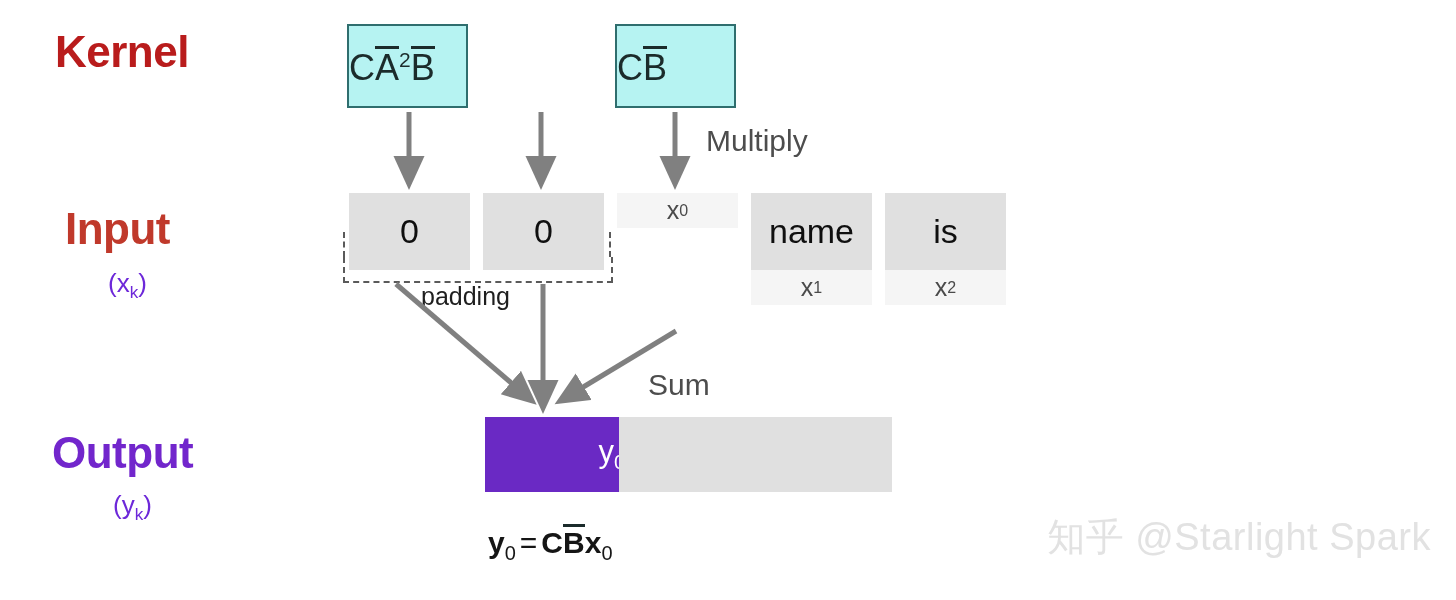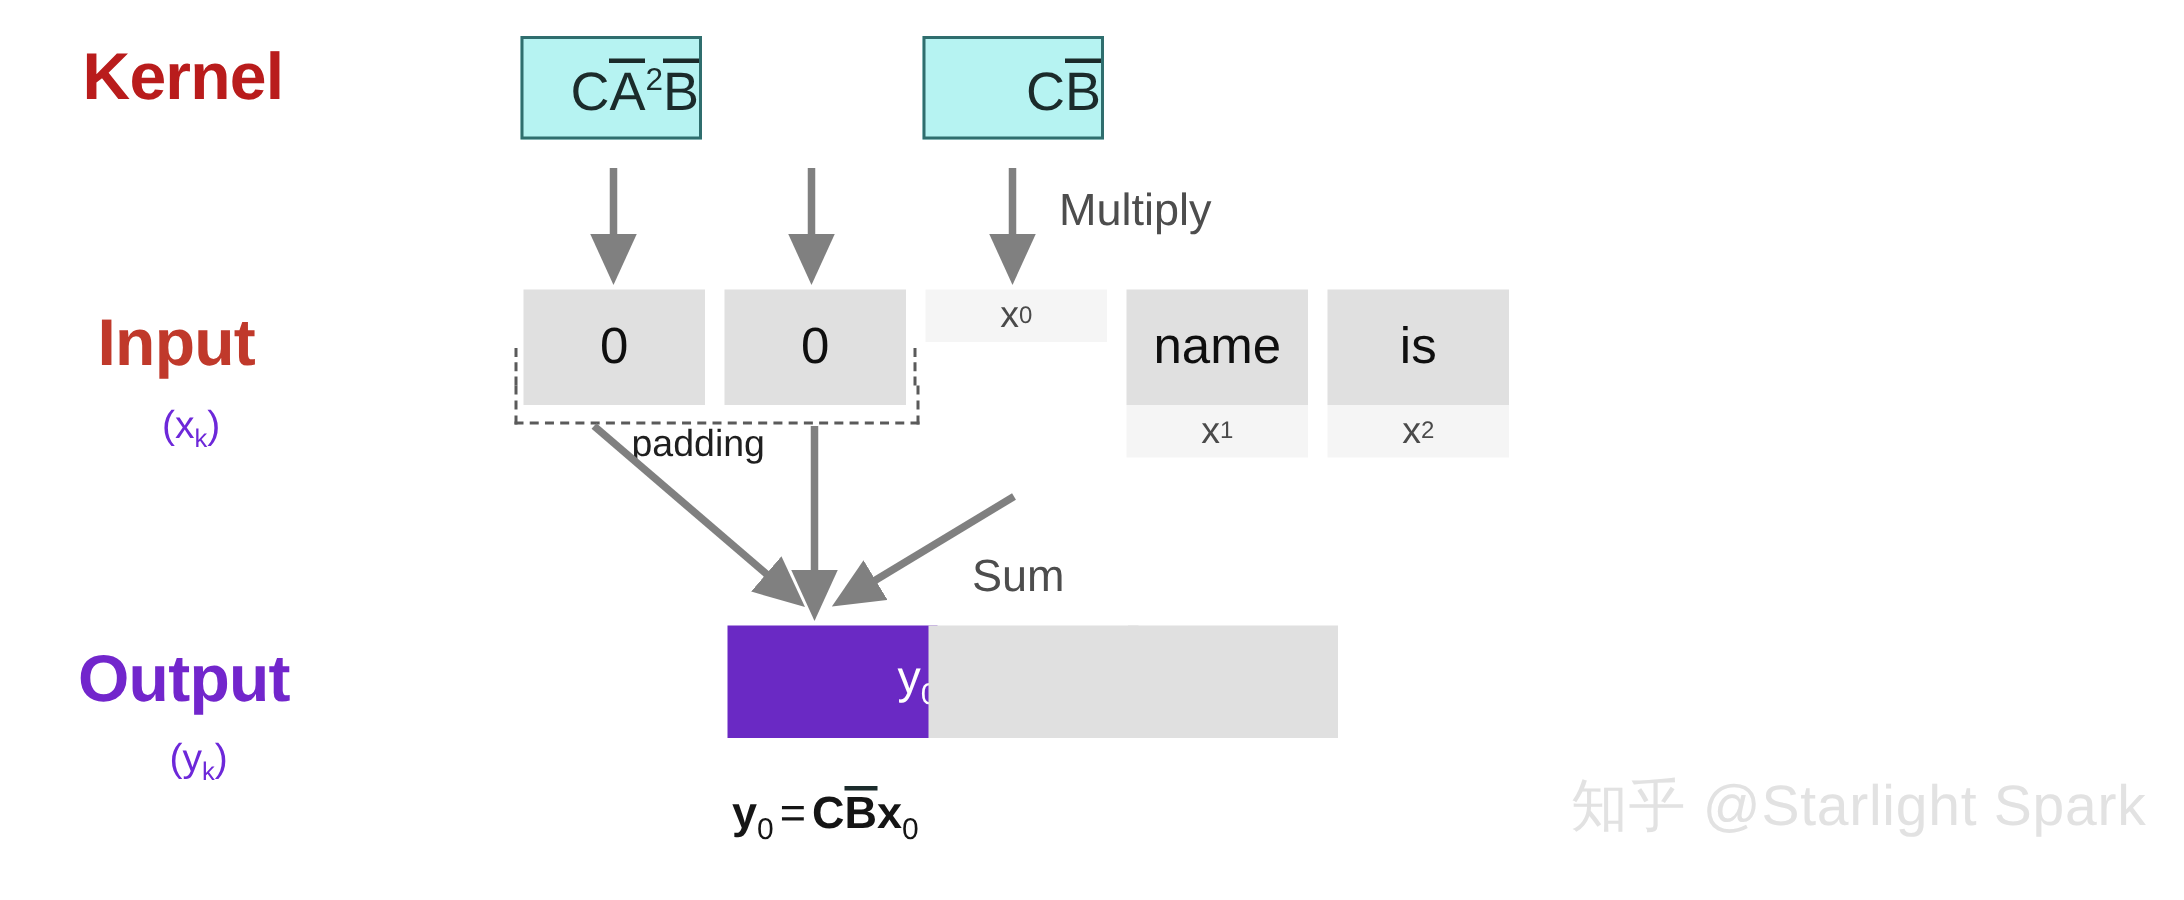--- a/index.html
+++ b/index.html
@@ -50,26 +50,26 @@
   .row-sub sub { font-size: 17px; }
 
   
   .kernel-box {
     position: absolute;
     background: #b6f3f2;
     border: 2px solid #2f6e6e;
     box-sizing: border-box;
     display: flex;
     align-items: center;
-    justify-content: flex-end;
+    justify-content: flex-start;
     color: #1b2b2b;
     font-size: 36px;
     letter-spacing: 0px;
     top: 24px;
-    height: 69px;
+    height: 84px;
   }
   .kernel-box .expr { display: inline-block; white-space: nowrap; line-height: 1; }
   .ovl {
     display: inline-block;
     border-top: 3px solid #1b2b2b;
     padding-top: 1px;
     line-height: 1;
   }
   .kernel-box sup { font-size: 21px; vertical-align: super; }
 

